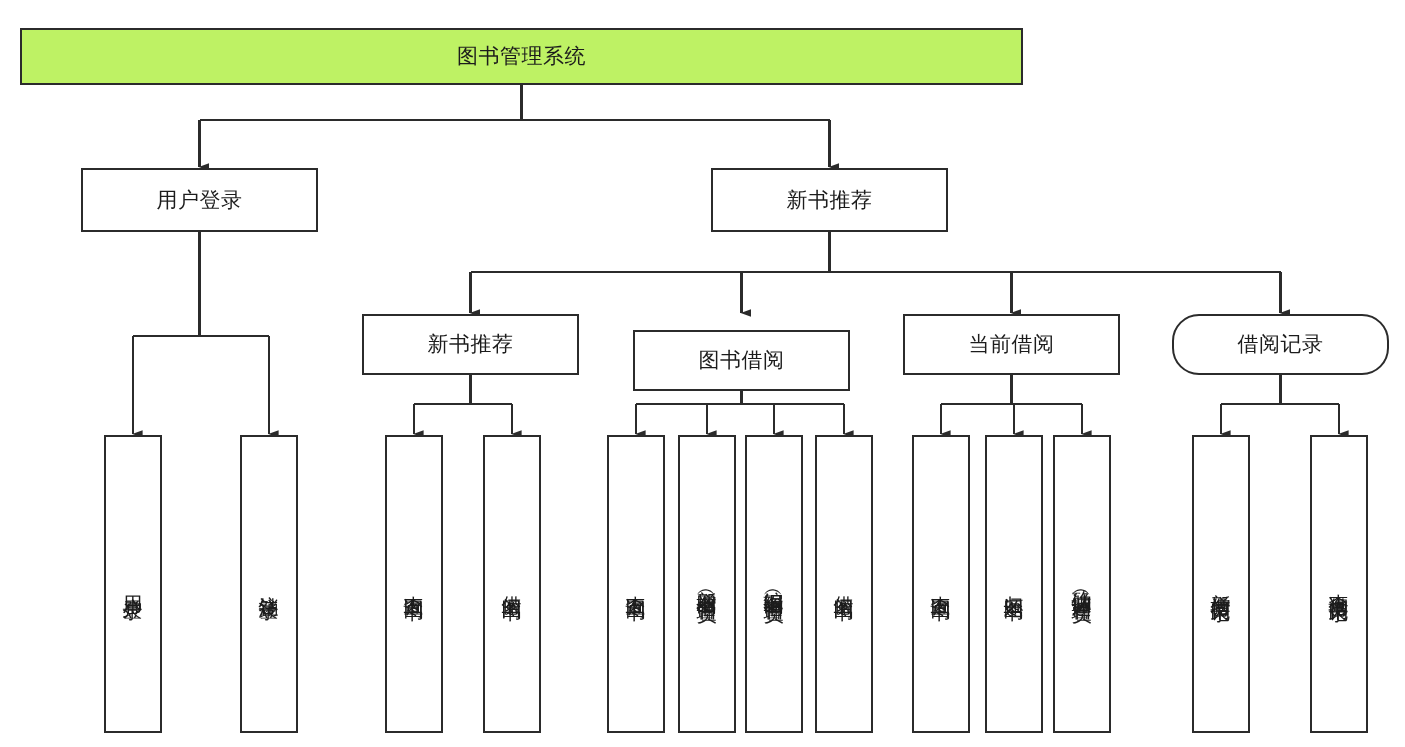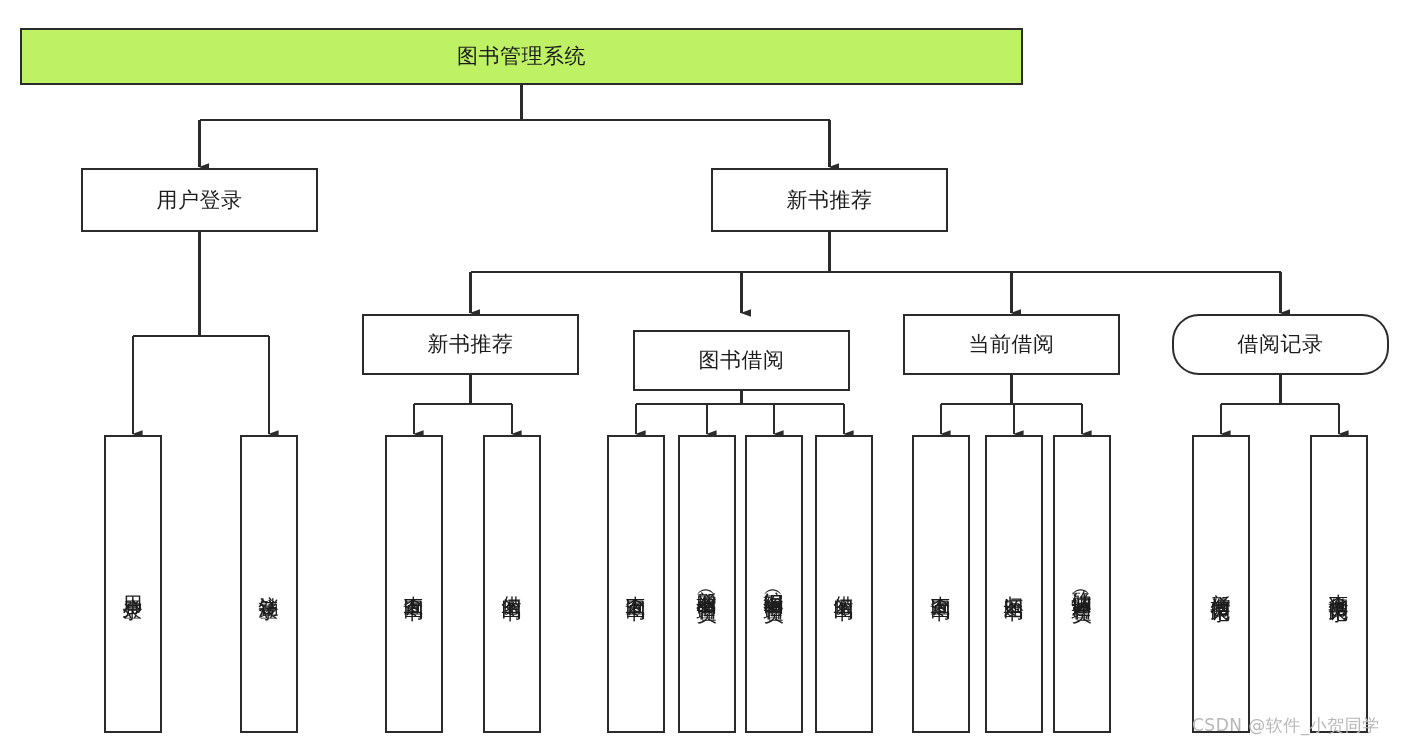--- a/index.html
+++ b/index.html
@@ -162,14 +162,13 @@
         <span class="node-label">确认归还（管理员）</span>
       </div>
       <div class="node-box vertical" style="left: 1192px; top: 435px; width: 58px; height: 298px; border-color: rgb(43, 43, 43); background: rgb(255, 255, 255);">
         <span class="node-label">新增借阅记录</span>
       </div>
       <div class="node-box vertical" style="left: 1310px; top: 435px; width: 58px; height: 298px; border-color: rgb(43, 43, 43); background: rgb(255, 255, 255);">
         <span class="node-label">查询借阅记录</span>
       </div>
     </div>
 
-  <div class="watermark" style="left: 1192px; top: 714px; color: rgb(184, 184, 184);">CSDN @软件_小贺同学</div>
 </div>
 
 </body></html>

